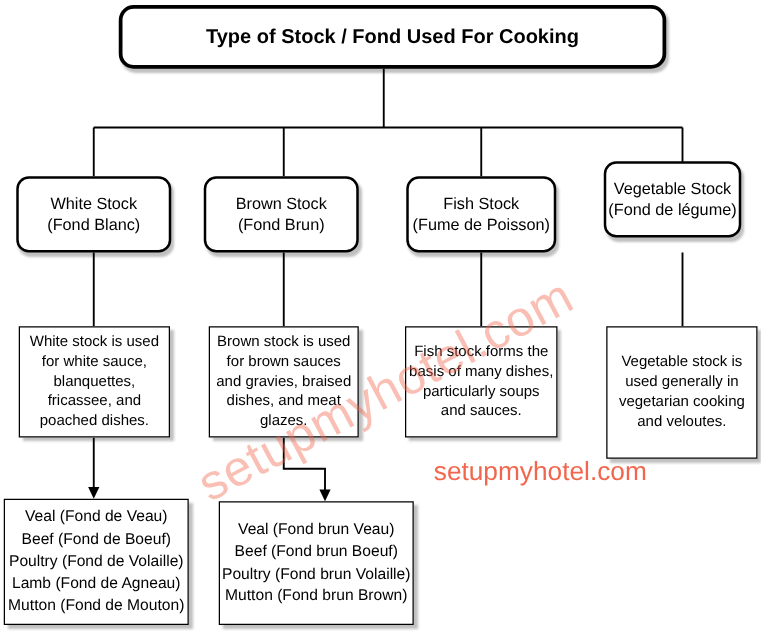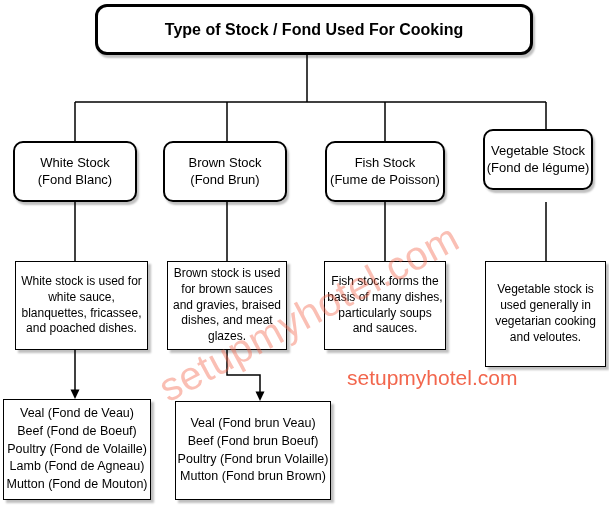--- a/index.html
+++ b/index.html
@@ -113,21 +113,21 @@
   </div>
   <div class="box rounded stock-box" style="left:325px;top:141px;width:120px;height:61px;">
     <div>Fish Stock</div>
     <div class="sub">(Fume de Poisson)</div>
   </div>
   <div class="box rounded stock-box" style="left:483px;top:129px;width:110px;height:61px;">
     <div>Vegetable Stock</div>
     <div class="sub">(Fond de légume)</div>
   </div>
 
-  <div class="box desc-box" style="left:15px;top:261px;width:133px;height:89px;">
+  <div class="box desc-box" style="left:15px;top:261px;width:121px;height:89px;">
     <span>White stock is used for white sauce, blanquettes, fricassee, and poached dishes.</span>
   </div>
   <div class="box desc-box" style="left:167px;top:261px;width:120px;height:89px;">
     <span>Brown stock is used for brown sauces and gravies, braised dishes, and meat glazes.</span>
   </div>
   <div class="box desc-box" style="left:324px;top:261px;width:122px;height:89px;">
     <span>Fish stock forms the basis of many dishes, particularly soups and sauces.</span>
   </div>
   <div class="box desc-box" style="left:485px;top:261px;width:121px;height:106px;">
     <span>Vegetable stock is used generally in vegetarian cooking and veloutes.</span>

